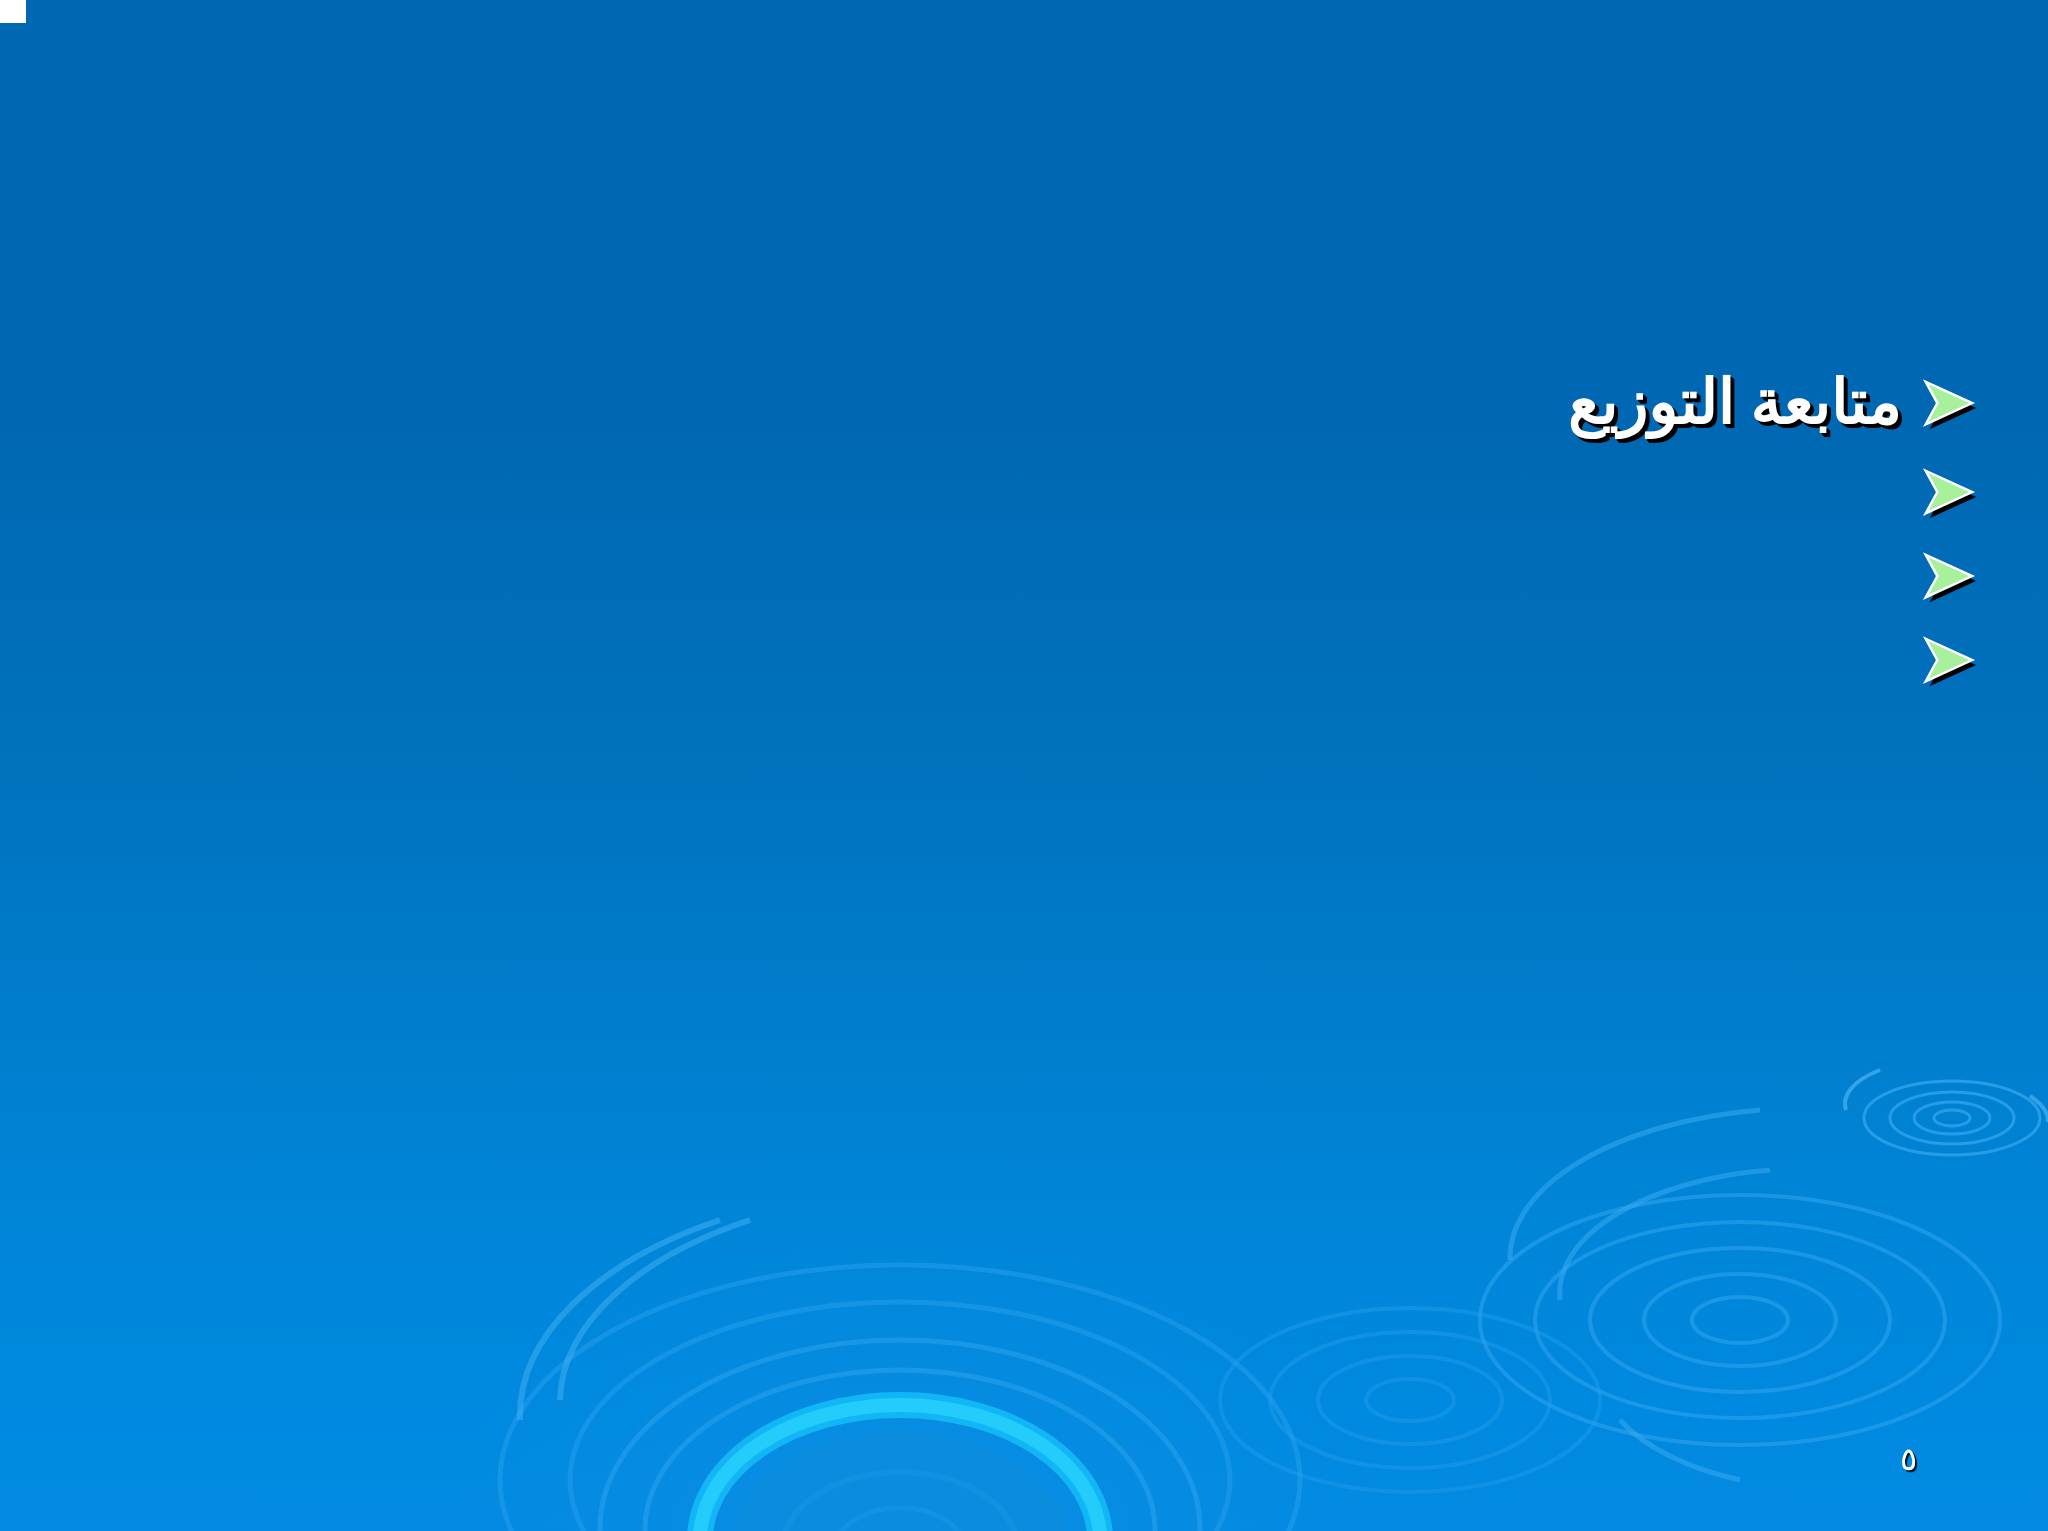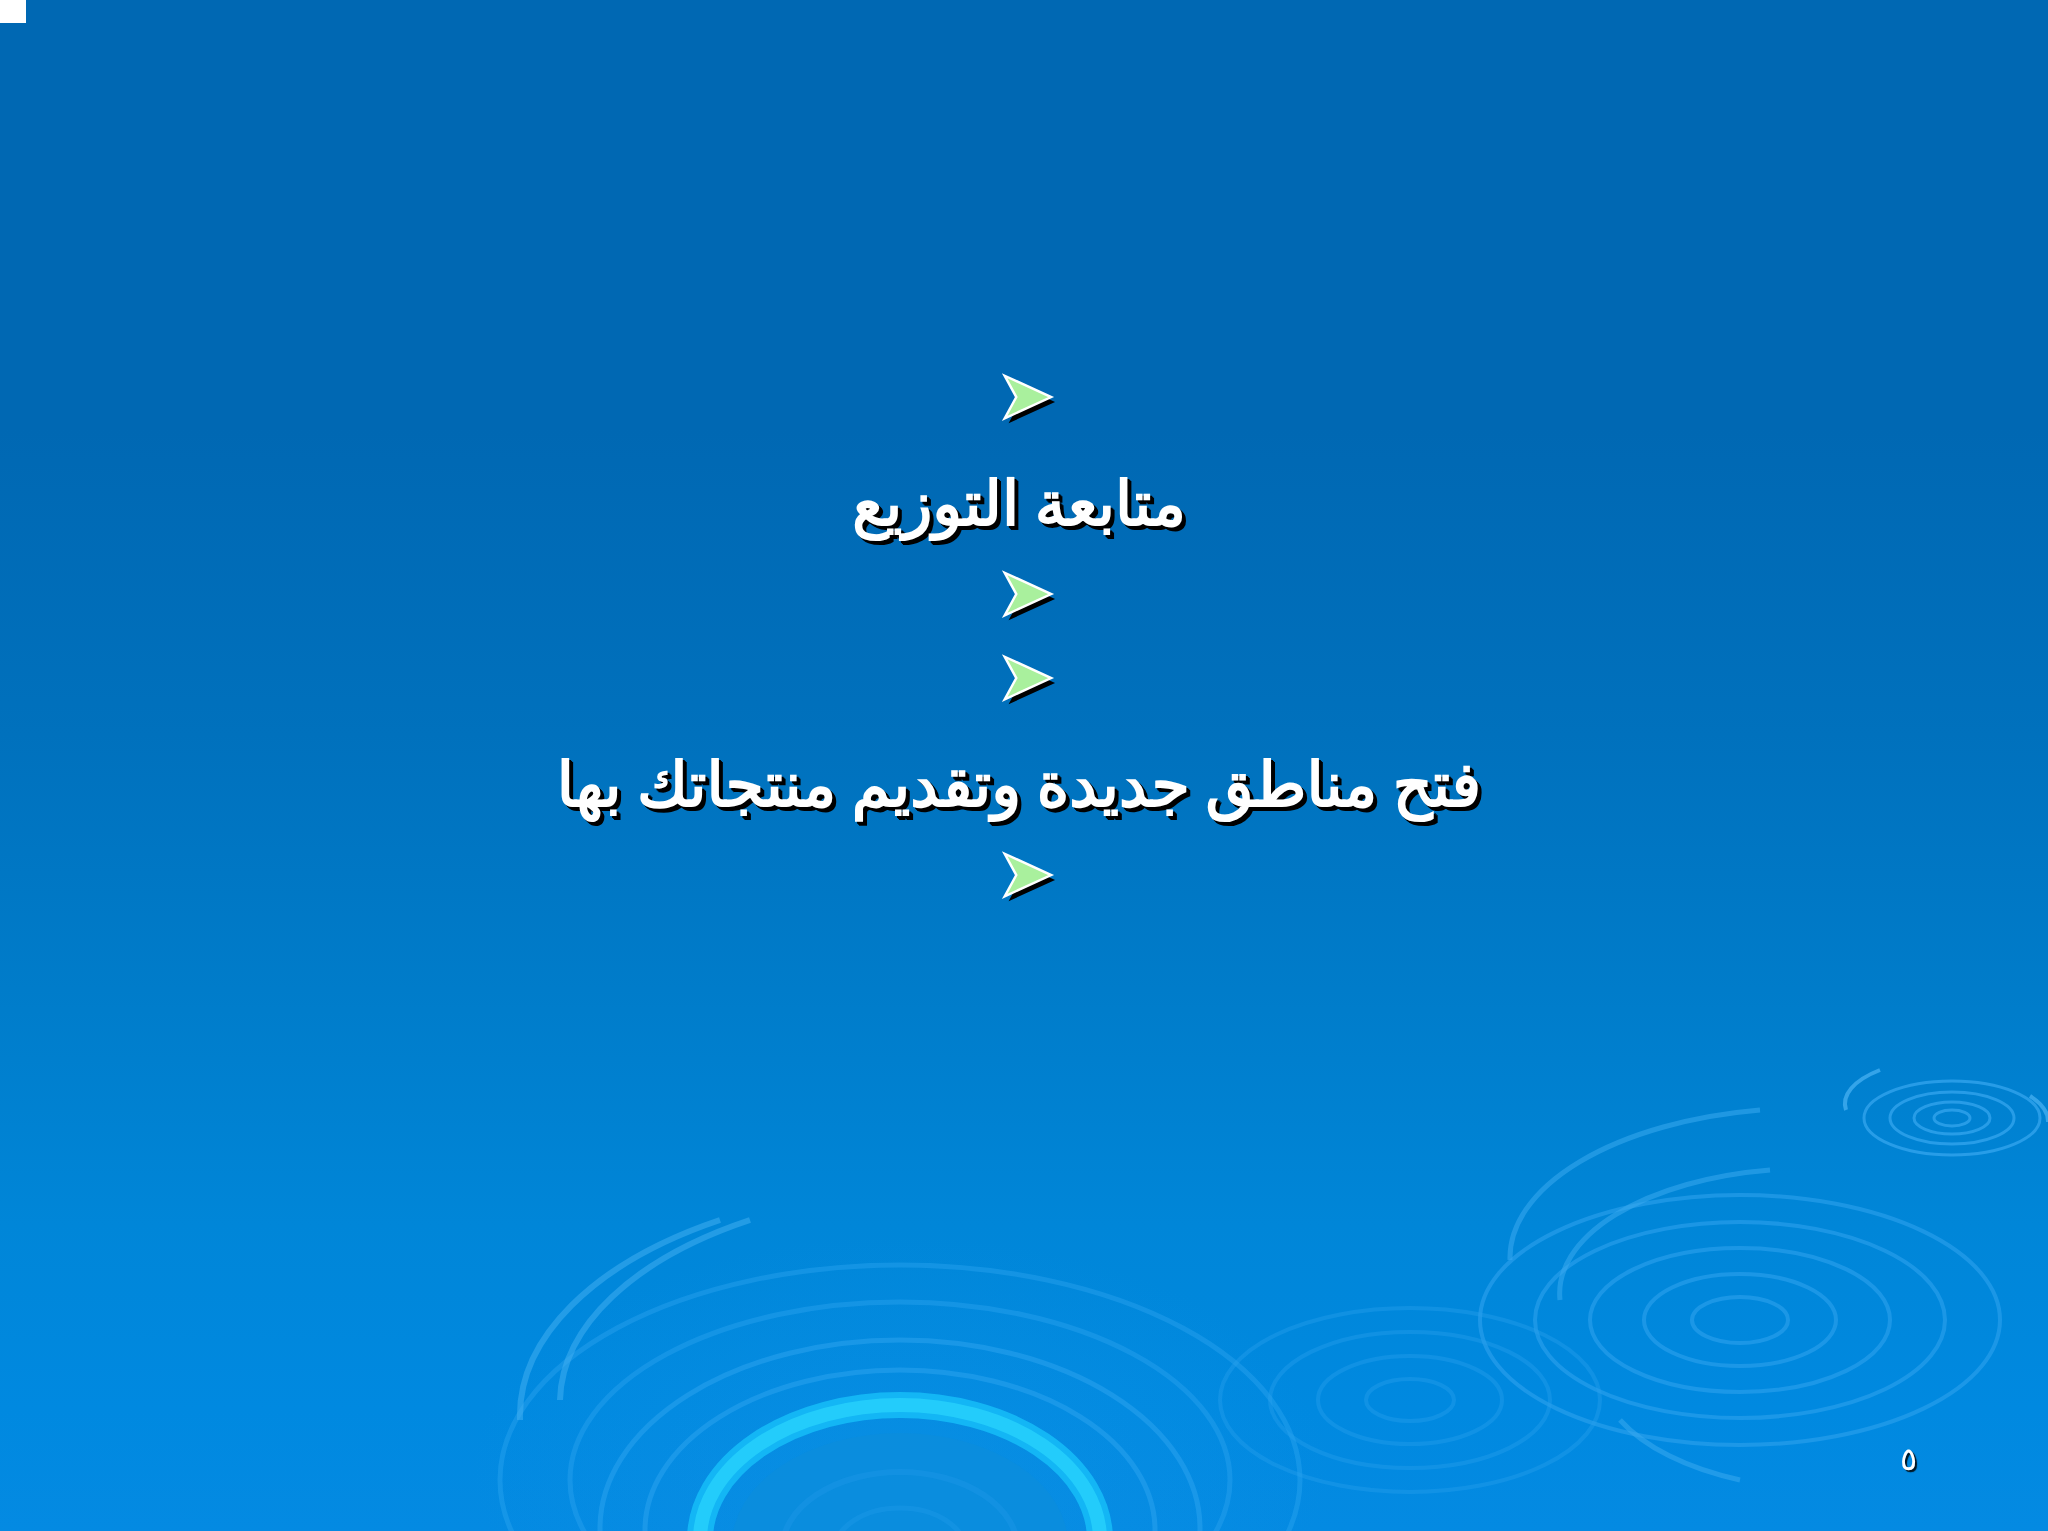--- a/index.html
+++ b/index.html
@@ -48,26 +48,25 @@
   .content {
     position: absolute;
     right: 0;
     left: 0;
     top: 366px;
     padding-right: 70px;
     padding-left: 60px;
   }
   .bullet-row {
     display: flex;
-    flex-direction: column;
+    flex-direction: row;
     align-items: center;
     justify-content: flex-start;
     direction: rtl;
     margin-bottom: 22px;
-    gap: 40px;
   }
   .bullet-marker {
     flex: 0 0 auto;
     width: 62px;
     height: 62px;
     margin-left: 14px;
     position: relative;
     top: 2px;
   }
   .bullet-marker svg { display: block; }
@@ -184,21 +183,20 @@
       </span>
     </div>
 
     <div class="bullet-row">
       <span class="bullet-marker">
         <svg viewBox="0 0 64 64" width="62" height="62" aria-hidden="true">
           <path d="M10 8 L58 30 L10 52 L22 30 Z" fill="#000000" transform="translate(4,5)"></path>
           <path d="M10 8 L58 30 L10 52 L22 30 Z" fill="#a9f09d" stroke="#ffffff" stroke-width="2.5" stroke-linejoin="miter"></path>
         </svg>
       </span>
-      <span class="bullet-text">فتح مناطق جديدة وتقديم منتجاتك بها</span>
     </div>
 
     <div class="bullet-row">
       <span class="bullet-marker">
         <svg viewBox="0 0 64 64" width="62" height="62" aria-hidden="true">
           <path d="M10 8 L58 30 L10 52 L22 30 Z" fill="#000000" transform="translate(4,5)"></path>
           <path d="M10 8 L58 30 L10 52 L22 30 Z" fill="#a9f09d" stroke="#ffffff" stroke-width="2.5" stroke-linejoin="miter"></path>
         </svg>
       </span>
     </div>

